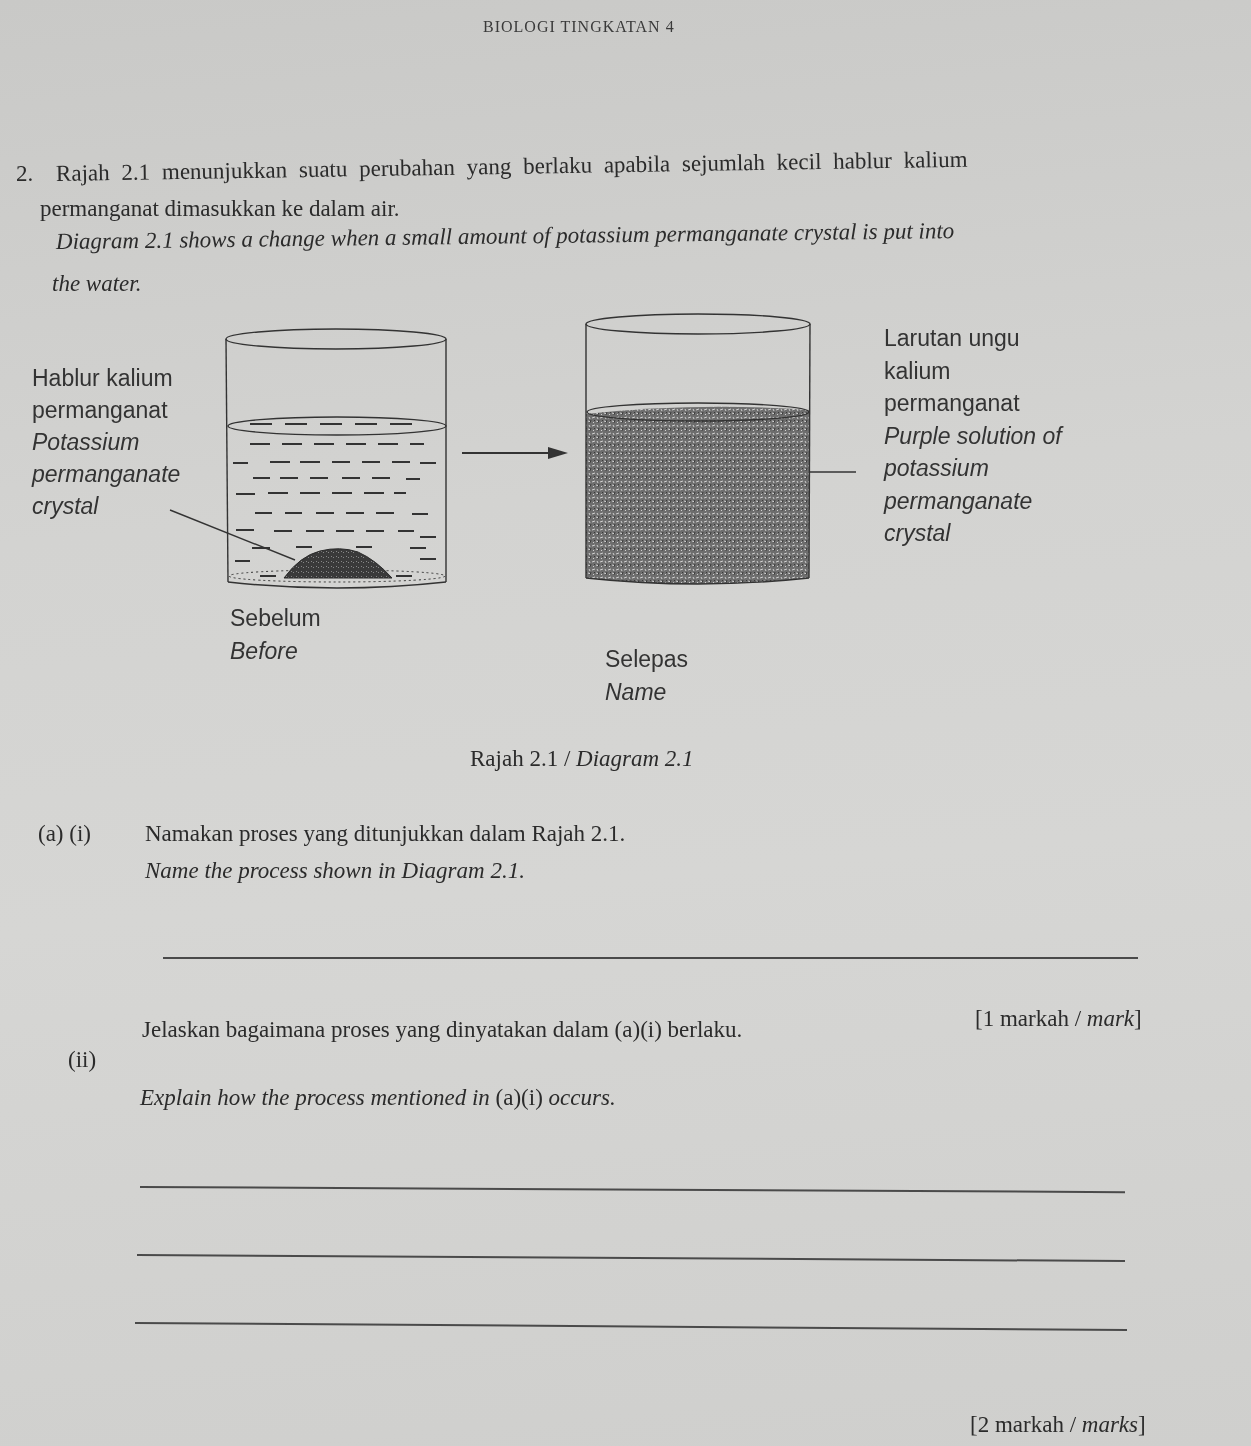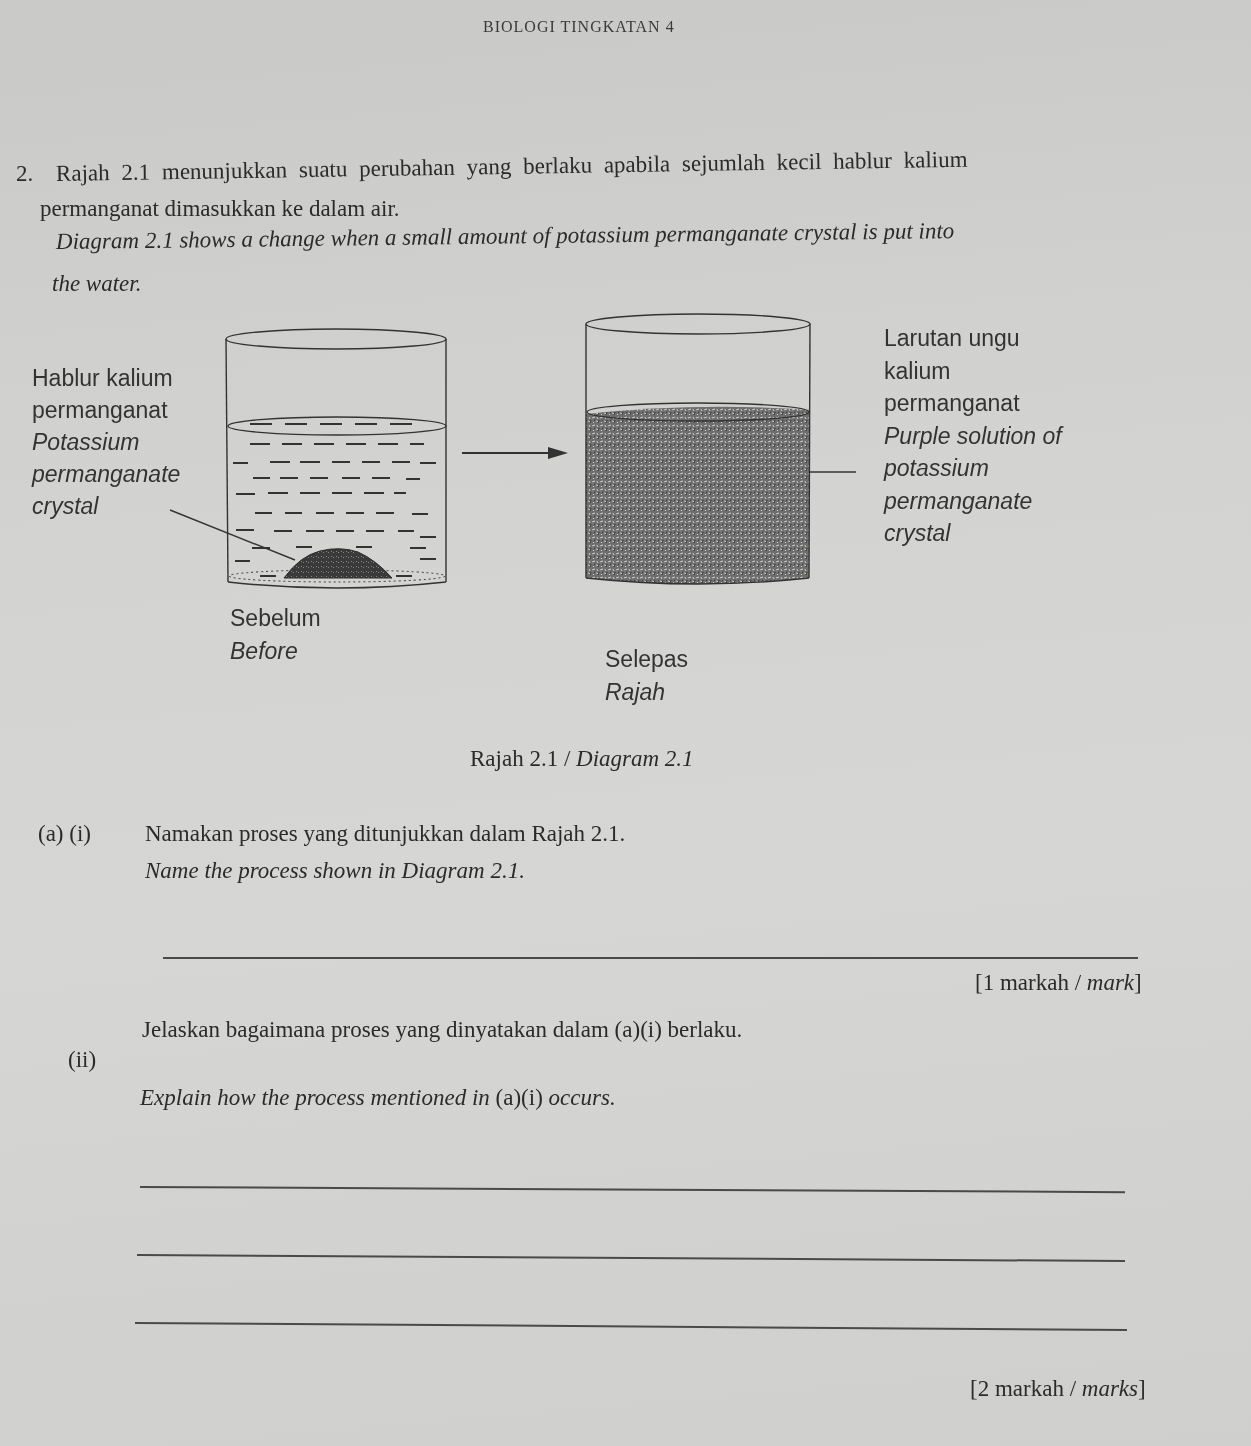--- a/index.html
+++ b/index.html
@@ -23,21 +23,21 @@
   .diag-label .it { font-style:italic; }
   .caption-lbl { font-family:"Liberation Sans", sans-serif; font-size:23px; color:#333; }
   .caption-lbl .it { font-style:italic; }
 
   .diagram-caption { left:470px; top:746px; font-size:23px; }
   .diagram-caption .it { font-style:italic; }
 
   .sub { font-size:23px; white-space:nowrap; }
   .it { font-style:italic; }
   .answer-line { height:1.5px; background:#4a4a4a; }
-  .marks { font-size:23px; white-space:nowrap; }
+  .marks { font-size:23px; white-space:nowrap;margin-top:36px; }
 </style>
 </head>
 <body>
 
 <div class="abs header">BIOLOGI TINGKATAN 4</div>
 
 <div class="abs q-text q-num">2.</div>
 <div class="abs q-text q-line1">Rajah 2.1 menunjukkan suatu perubahan yang berlaku apabila sejumlah kecil hablur kalium</div>
 <div class="abs q-text q-line2">permanganat dimasukkan ke dalam air.</div>
 <div class="abs q-text q-line3">Diagram 2.1 shows a change when a small amount of potassium permanganate crystal is put into</div>
@@ -153,21 +153,21 @@
     <div>Larutan ungu</div>
     <div>kalium</div>
     <div>permanganat</div>
     <div class="it">Purple solution of</div>
     <div class="it">potassium</div>
     <div class="it">permanganate</div>
     <div class="it">crystal</div>
   </div>
   <div class="abs caption-lbl" style="left:605px;top:296px;width:200px;line-height:33px;margin-top:47px;">
     <div>Selepas</div>
-    <div class="it">Rajah</div>
+    <div class="it">Name</div>
   </div>
 </div>
 
 <div class="abs diagram-caption">
   <span>Rajah 2.1 / </span><span class="it">Diagram 2.1</span>
 </div>
 
 <div class="abs sub" style="left:38px;top:821px;">(a) (i)</div>
 <div class="abs sub" style="left:145px;top:821px;">Namakan proses yang ditunjukkan dalam Rajah 2.1.</div>
 <div class="abs sub it" style="left:145px;top:858px;">Name the process shown in Diagram 2.1.</div>

